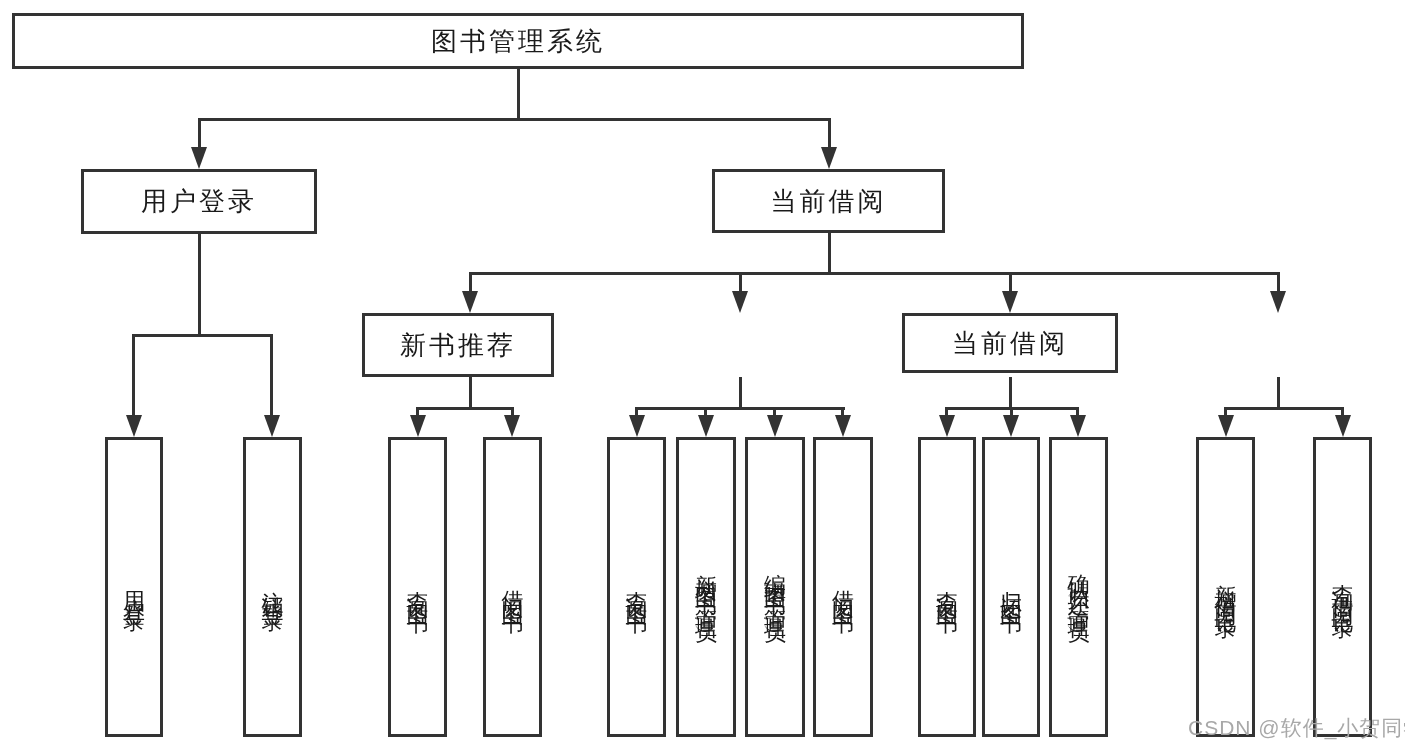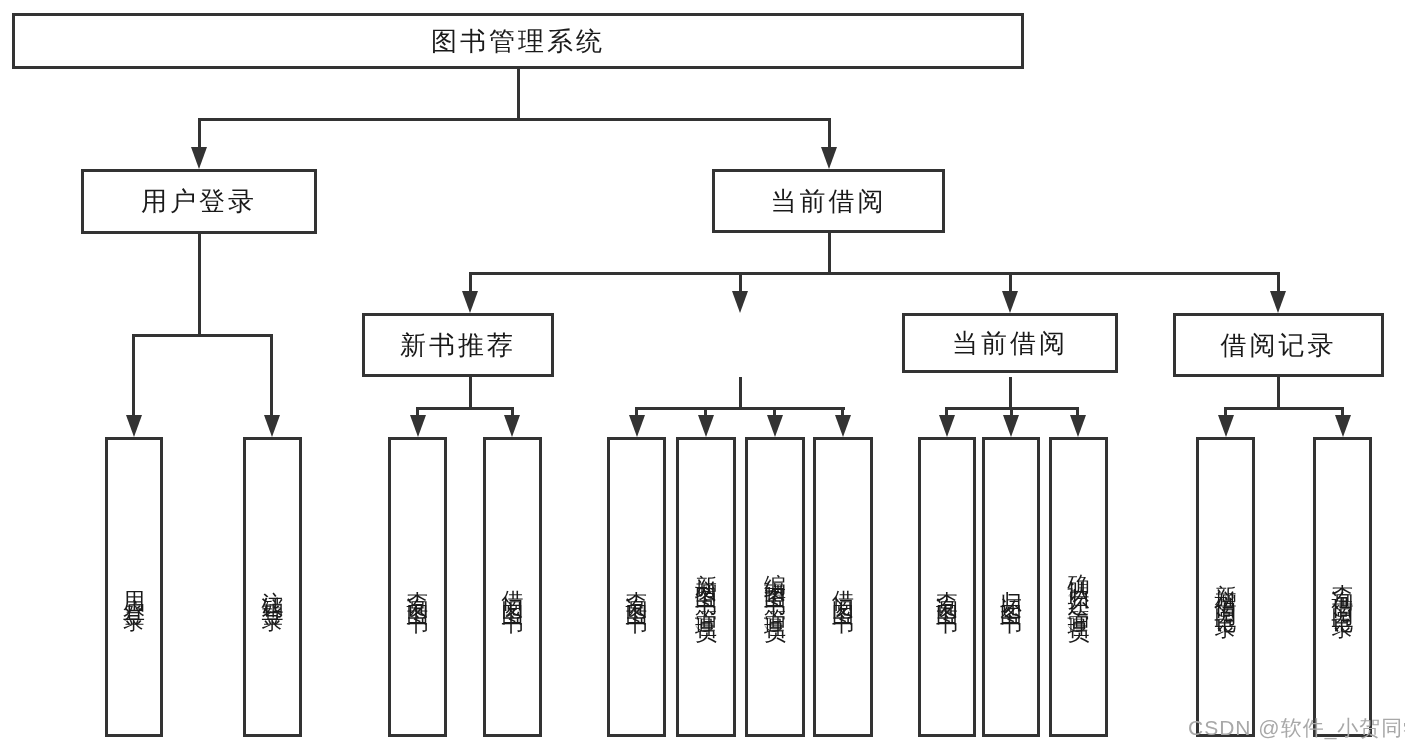--- a/index.html
+++ b/index.html
@@ -39,21 +39,20 @@
 
 <div class="canvas">
 
   <div class="box" style="left:12px;top:13px;width:1012px;height:56px;">图书管理系统</div>
 
   <div class="box" style="left:81px;top:169px;width:236px;height:65px;">用户登录</div>
   <div class="box" style="left:712px;top:169px;width:233px;height:64px;">当前借阅</div>
 
   <div class="box" style="left:362px;top:313px;width:192px;height:64px;">新书推荐</div>
   <div class="box" style="left:902px;top:313px;width:216px;height:60px;">当前借阅</div>
-  <div class="box" style="left:1173px;top:313px;width:211px;height:64px;">借阅记录</div>
 
   <div class="box vbox" style="left:105px;top:437px;width:58px;height:300px;">用户登录</div>
   <div class="box vbox" style="left:243px;top:437px;width:59px;height:300px;">注销登录</div>
 
   <div class="box vbox" style="left:388px;top:437px;width:59px;height:300px;">查询图书</div>
   <div class="box vbox" style="left:483px;top:437px;width:59px;height:300px;">借阅图书</div>
 
   <div class="box vbox" style="left:607px;top:437px;width:59px;height:300px;">查询图书</div>
   <div class="box vbox" style="left:676px;top:437px;width:60px;height:300px;">新增图书（管理员）</div>
   <div class="box vbox" style="left:745px;top:437px;width:60px;height:300px;">编辑图书（管理员）</div>

